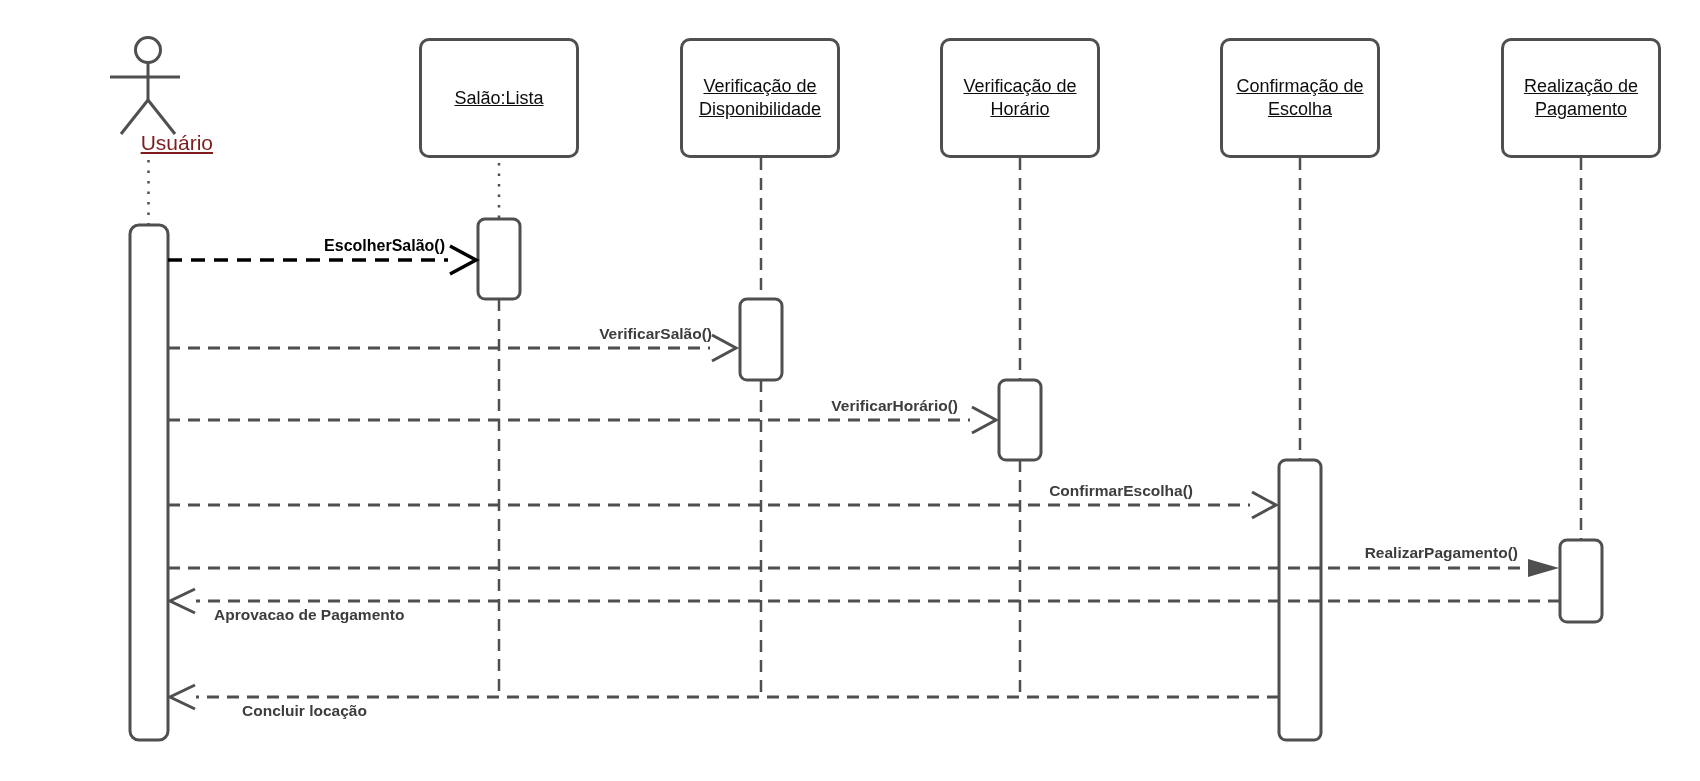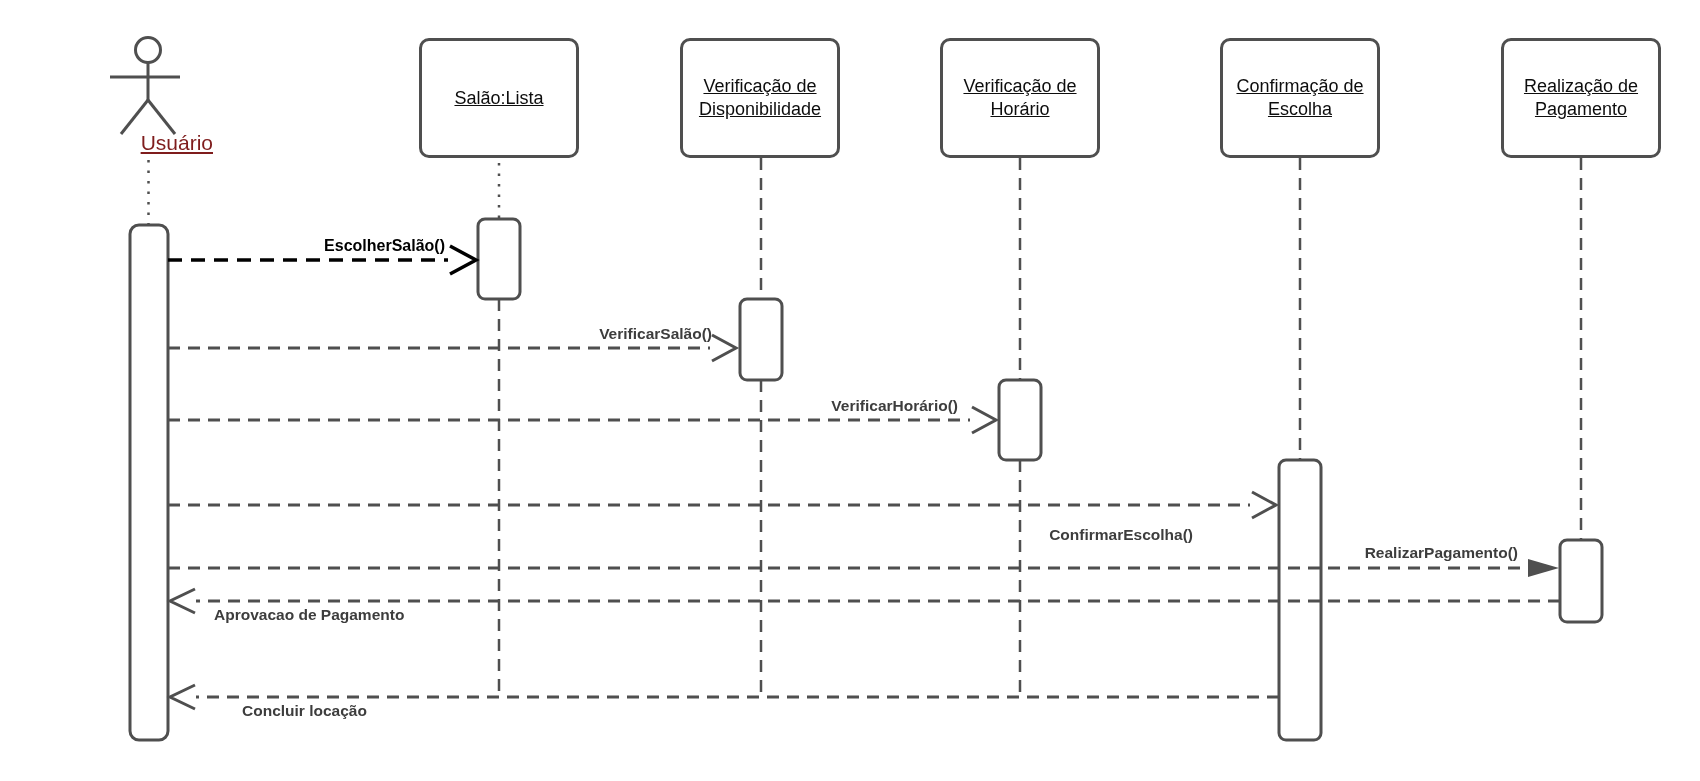--- a/index.html
+++ b/index.html
@@ -29,21 +29,21 @@
   }
   
   .msg{
     position:absolute;white-space:nowrap;
     font-size:15.5px;font-weight:bold;color:#3d3d3d;
   }
   .msg.black{color:#000000;font-size:16px;}
   .m1{right:1255px;top:237px;}
   .m2{right:988px;top:325px;}
   .m3{right:742px;top:397px;}
-  .m4{right:507px;top:482px;margin-top:44px;}
+  .m4{right:507px;top:482px;}
   .m5{right:182px;top:544px;}
   .m6{left:214px;top:606px;}
   .m7{left:242px;top:702px;}
 </style>
 </head>
 <body>
 
 <div class="canvas">
 
   <svg width="1700" height="781" viewBox="0 0 1700 781">

